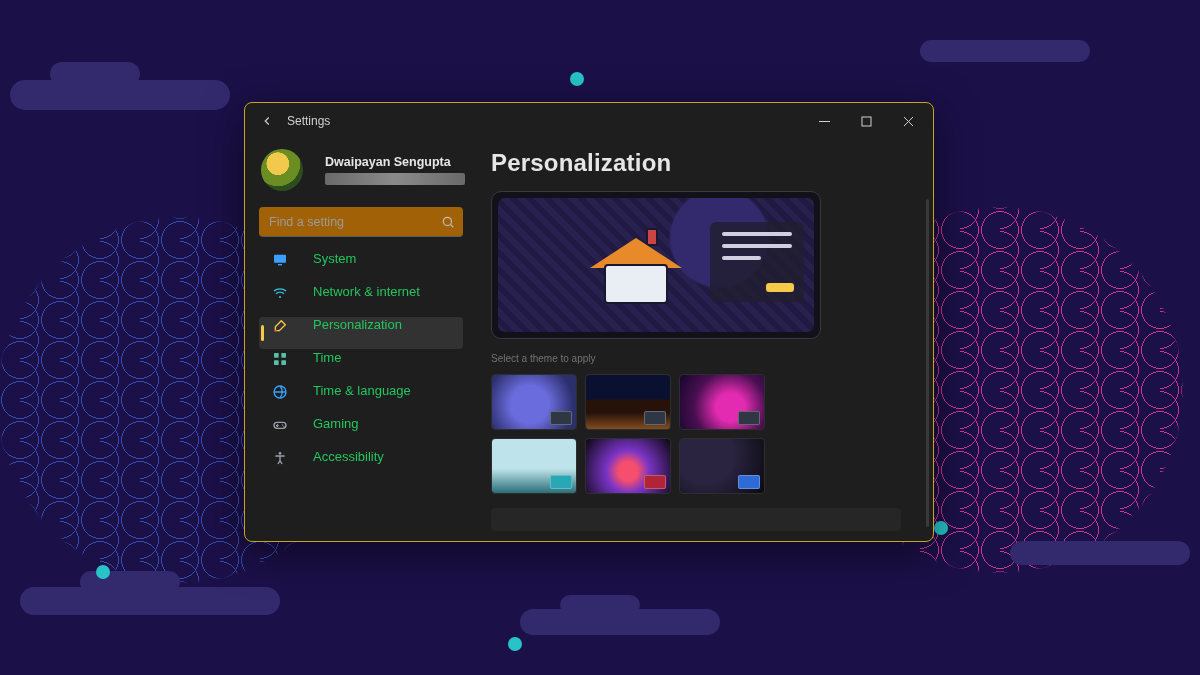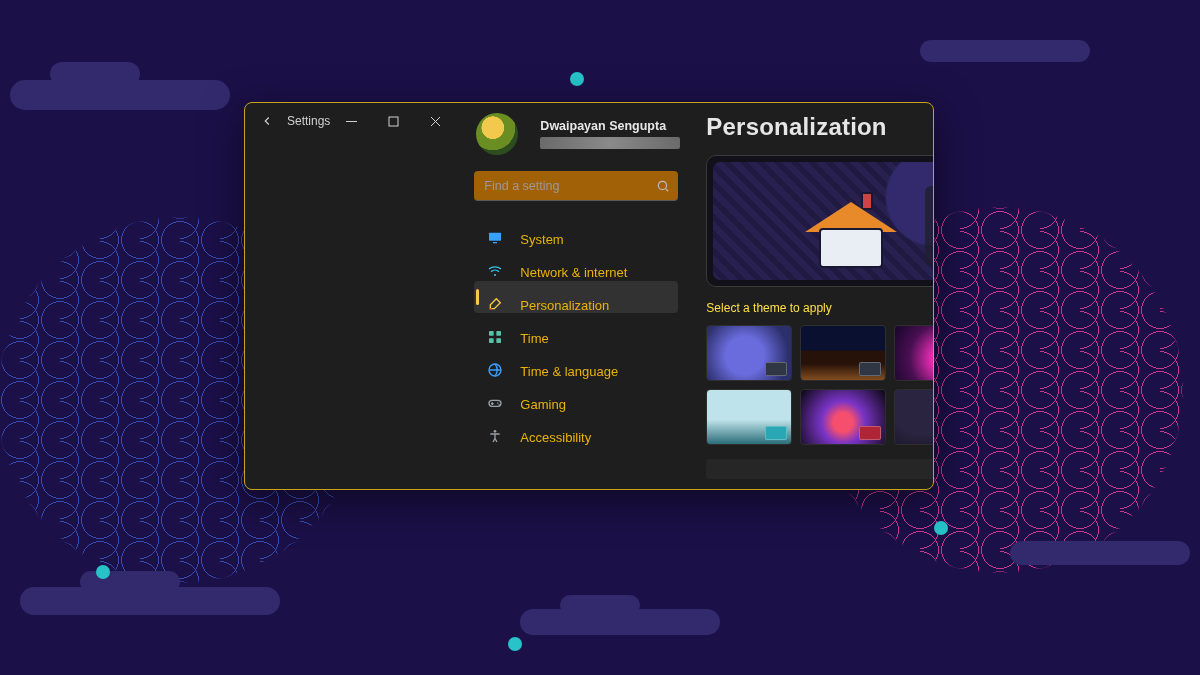--- a/index.html
+++ b/index.html
@@ -56,25 +56,25 @@
   }
   .dot.d1 { left: 96px; bottom: 96px; }
   .dot.d2 { left: 570px; top: 72px; }
   .dot.d3 { left: 508px; bottom: 24px; }
   .dot.d4 { right: 252px; bottom: 140px; }
 
   
   .window {
     position: absolute;
     left: 244px; top: 102px;
-    width: 690px; height: 388px;
+    width: 690px; height: 440px;
     background: #1e1e1e;
     border: 1px solid #c9a31a;
     border-radius: 8px;
-    display: flex; flex-direction: row;
+    display: flex; flex-direction: column;
     color: #e6e6e6;
     box-shadow: 0 10px 40px rgba(0,0,0,.5);
     overflow: hidden;
   }
   .titlebar {
     height: 36px;
     display: flex; align-items: center;
     padding: 0 4px 0 8px;
     font-size: 12px;
     color: #d0d0d0;
@@ -128,23 +128,23 @@
   }
   .search input::placeholder { color:#9a9a9a; }
   .search .sicon {
     position:absolute; right:8px; top:50%; transform:translateY(-50%);
     color:#bdbdbd; pointer-events:none;
   }
 
   .nav { display:flex; flex-direction:column; gap:1px; margin-top:6px; }
   .nav-item {
     position:relative;
-    display:flex; align-items:flex-end; gap:16px;
+    display:flex; align-items:flex-start; gap:24px;
     height: 32px; padding: 0 10px 0 12px;
-    border-radius:4px; font-size:13px; color:#eab308;
+    border-radius:4px; font-size:13px; color:#22c55e;
     cursor:pointer;
   }
   .nav-item.active { background:#323232; }
   .nav-item.active::before {
     content:""; position:absolute; left:2px; top:8px; bottom:8px; width:3px;
     background:#f7c948; border-radius:2px;
   }
   .nav-item .nicon {
     width:18px; height:18px; display:flex; align-items:center; justify-content:center;
     flex-shrink:0;
@@ -204,21 +204,21 @@
     position:absolute; right:16px; top:30px; width:94px; height:80px;
     background:rgba(32,30,44,.75); border-radius:6px; padding:10px 12px;
   }
   .preview .card .line { height:4px; background:#cfcfe0; border-radius:2px; margin-bottom:8px; }
   .preview .card .line.short { width:55%; }
   .preview .card .btn {
     position:absolute; right:10px; bottom:10px; width:28px; height:9px;
     background:#f7c948; border-radius:3px;
   }
 
-  .section-label { font-size:12px; margin: 14px 0 10px; color:#fde047; }
+  .section-label { font-size:10px; margin: 14px 0 10px; color:#737373; }
 
   .themes {
     display:grid; grid-template-columns: repeat(3, 86px); grid-auto-rows:56px;
     gap:8px;
   }
   .theme {
     position:relative; border-radius:4px; overflow:hidden; cursor:pointer;
     border:1px solid #2e2e2e;
   }
   .theme .chip {

